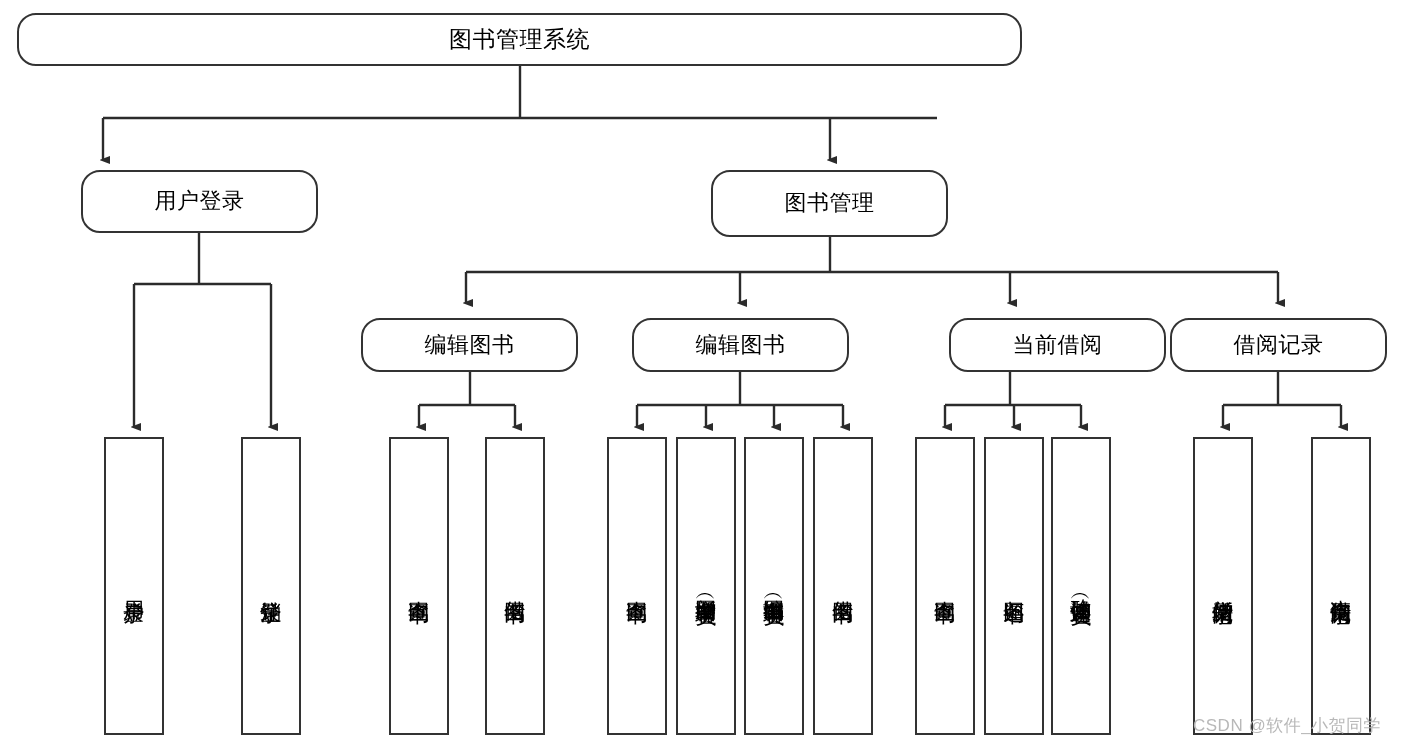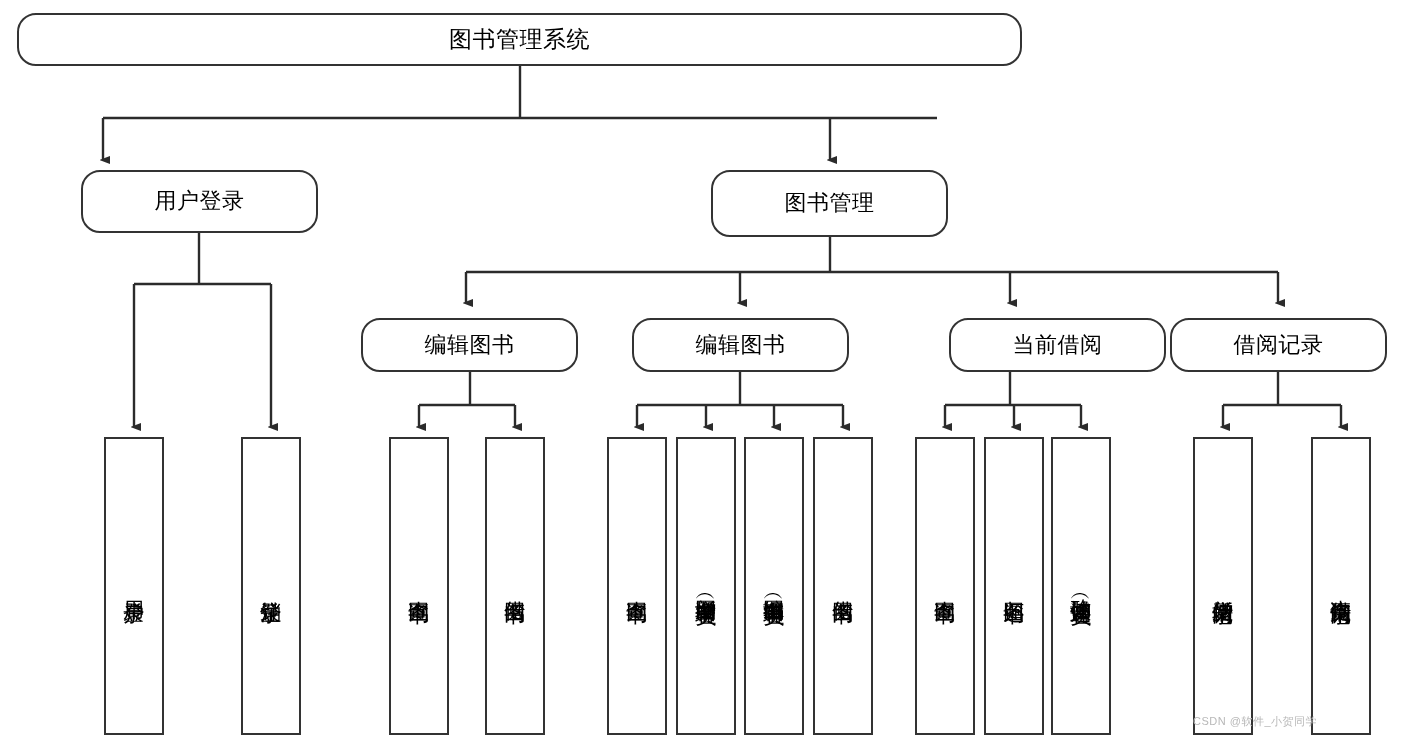--- a/index.html
+++ b/index.html
@@ -56,21 +56,21 @@
     text-orientation: upright;
     display: block;
     white-space: normal;
   }
   .node.root {
     font-size: 23px;
   }
   .watermark {
     position: absolute;
     color: #b8b8b8;
-    font-size: 11px;
+    font-size: 17px;
     letter-spacing: 0.5px;
     white-space: nowrap;
     z-index: 3;
   }
 </style>
 </head>
 <body>
 
 <div id="diagram-root">
 

